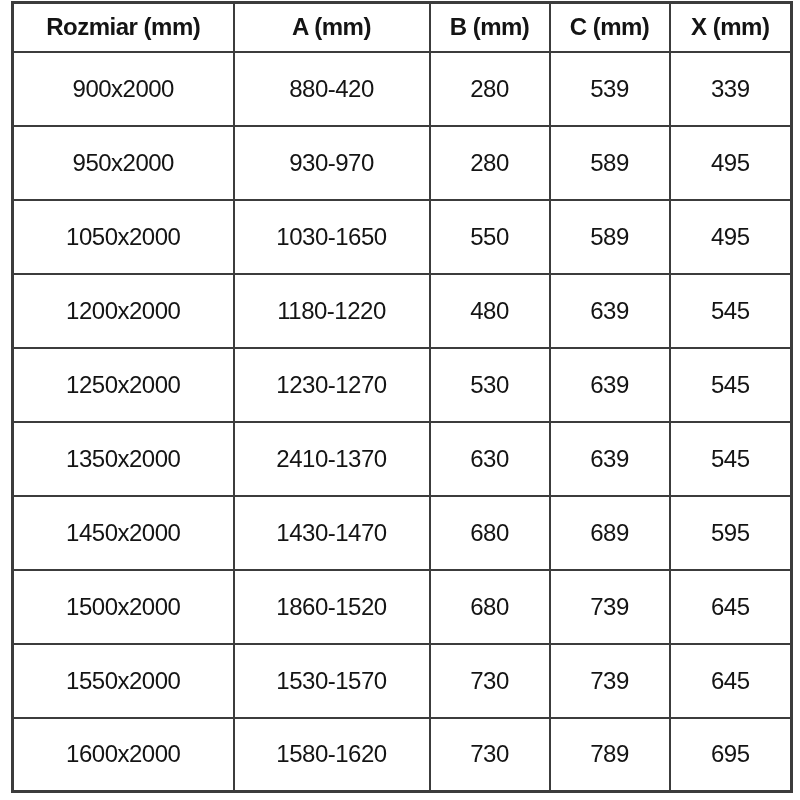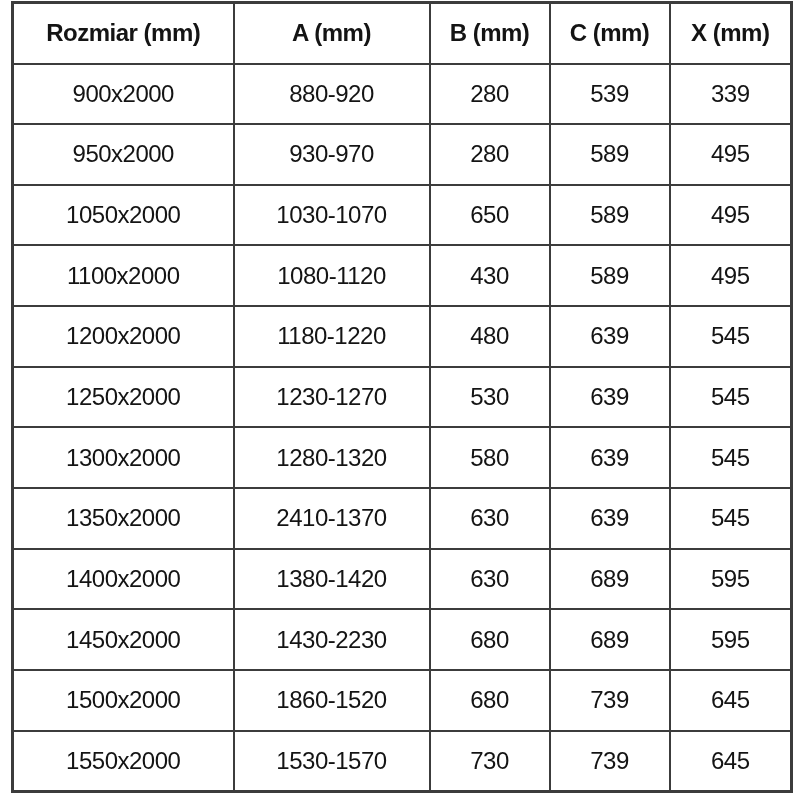--- a/index.html
+++ b/index.html
@@ -35,21 +35,21 @@
     padding:0;
     font-size:24px;
     letter-spacing:-0.5px;
     color:var(--text-color);
     white-space:nowrap;
     overflow:hidden;
   }
   table.size-table{border:3px solid var(--border-color);}
   table.size-table th{
     font-weight:bold;
-    height:61px;
+    height:49px;
   }
   table.size-table td{
     font-weight:normal;
     height:49px;
   }
   col.c-rozmiar{width:221px;}
   col.c-a{width:196px;}
   col.c-b{width:120px;}
   col.c-c{width:120px;}
   col.c-x{width:122px;}
@@ -71,97 +71,83 @@
         <th>Rozmiar (mm)</th>
         <th>A (mm)</th>
         <th>B (mm)</th>
         <th>C (mm)</th>
         <th>X (mm)</th>
       </tr>
     </thead>
     <tbody>
         <tr>
           <td>900x2000</td>
-          <td>880-920</td>
+          <td>880-420</td>
           <td>280</td>
           <td>539</td>
           <td>339</td>
         </tr>
         <tr>
           <td>950x2000</td>
           <td>930-970</td>
           <td>280</td>
           <td>589</td>
           <td>495</td>
         </tr>
         <tr>
           <td>1050x2000</td>
-          <td>1030-1070</td>
-          <td>650</td>
-          <td>589</td>
-          <td>495</td>
-        </tr>
-        <tr>
-          <td>1100x2000</td>
-          <td>1080-1120</td>
-          <td>430</td>
+          <td>1030-1650</td>
+          <td>550</td>
           <td>589</td>
           <td>495</td>
         </tr>
         <tr>
           <td>1200x2000</td>
           <td>1180-1220</td>
           <td>480</td>
           <td>639</td>
           <td>545</td>
         </tr>
         <tr>
           <td>1250x2000</td>
           <td>1230-1270</td>
           <td>530</td>
           <td>639</td>
           <td>545</td>
         </tr>
         <tr>
-          <td>1300x2000</td>
-          <td>1280-1320</td>
-          <td>580</td>
-          <td>639</td>
-          <td>545</td>
-        </tr>
-        <tr>
           <td>1350x2000</td>
           <td>2410-1370</td>
           <td>630</td>
           <td>639</td>
           <td>545</td>
         </tr>
         <tr>
-          <td>1400x2000</td>
-          <td>1380-1420</td>
-          <td>630</td>
-          <td>689</td>
-          <td>595</td>
-        </tr>
-        <tr>
           <td>1450x2000</td>
-          <td>1430-2230</td>
+          <td>1430-1470</td>
           <td>680</td>
           <td>689</td>
           <td>595</td>
         </tr>
         <tr>
           <td>1500x2000</td>
           <td>1860-1520</td>
           <td>680</td>
           <td>739</td>
           <td>645</td>
         </tr>
         <tr>
           <td>1550x2000</td>
           <td>1530-1570</td>
           <td>730</td>
           <td>739</td>
           <td>645</td>
         </tr>
+        <tr>
+          <td>1600x2000</td>
+          <td>1580-1620</td>
+          <td>730</td>
+          <td>789</td>
+          <td>695</td>
+        </tr>
       </tbody>
   </table>
 </div>
 
 </body></html>

